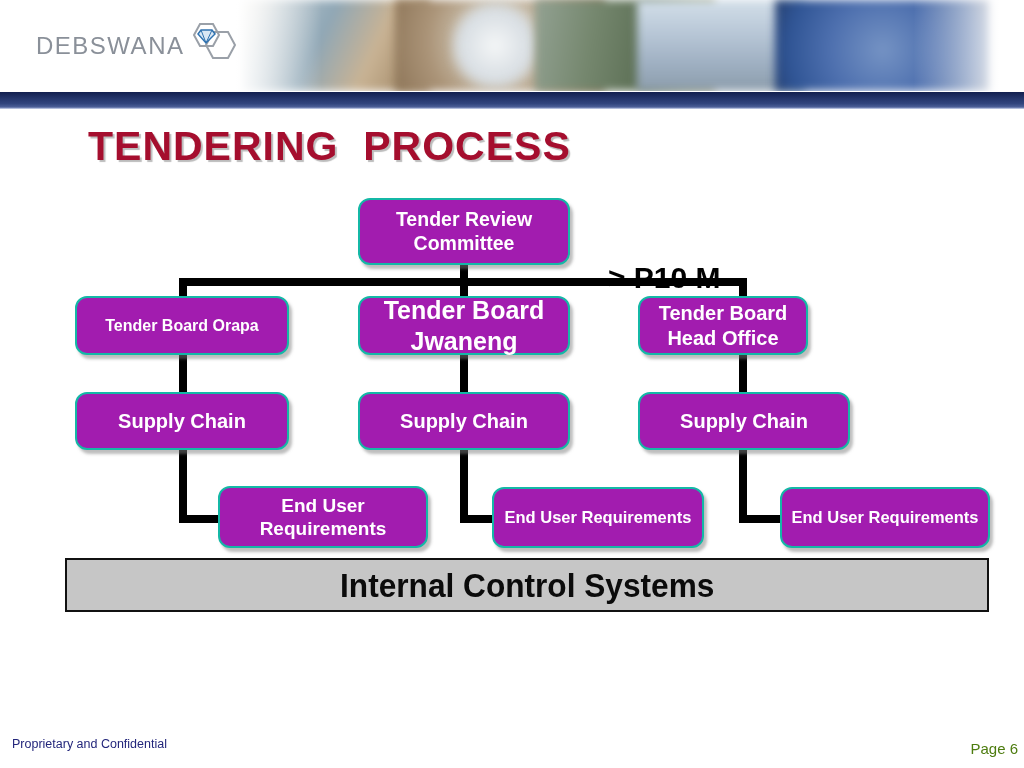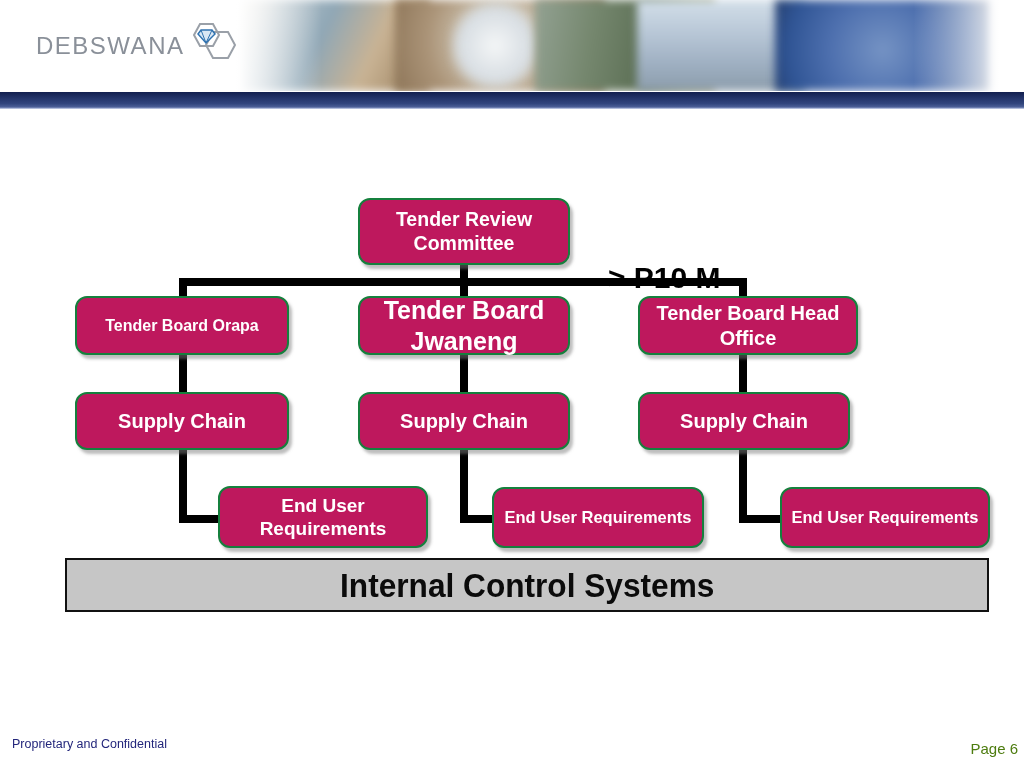--- a/index.html
+++ b/index.html
@@ -25,29 +25,29 @@
   .divider{position:absolute;left:0;top:92px;width:1024px;height:17px;
     background:linear-gradient(to bottom,#121f4e 0%,#24356b 38%,#31457d 68%,#4c5f97 88%,#94a3cc 96%,#ffffff 100%);}
   
   .title{
     position:absolute;left:88px;top:123px;margin:0;
     font-size:41px;font-weight:bold;color:#a50e2e;letter-spacing:1px;
     white-space:pre;text-shadow:2px 2px 1px #bcbcbc;
   }
   
   .node{
-    position:absolute;background:#be185d;border:2px solid #15803d;border-radius:12px;
+    position:absolute;background:#a21caf;border:2px solid #14b8a6;border-radius:12px;
     color:#ffffff;font-weight:bold;display:flex;align-items:center;justify-content:center;
     text-align:center;line-height:1.22;padding:20px 8px;box-sizing:border-box;
     box-shadow:3px 4px 3px rgba(125,125,125,.5);z-index:2;
   }
   #node-root{left:358px;top:198px;width:212px;height:67px;font-size:19.5px;}
   #node-b1{left:75px;top:296px;width:214px;height:59px;font-size:16px;}
   #node-b2{left:358px;top:296px;width:212px;height:59px;font-size:25px;}
-  #node-b3{left:638px;top:296px;width:220px;height:59px;font-size:20px;}
+  #node-b3{left:638px;top:296px;width:170px;height:59px;font-size:20px;}
   #node-s1{left:75px;top:392px;width:214px;height:58px;font-size:20px;}
   #node-s2{left:358px;top:392px;width:212px;height:58px;font-size:20px;}
   #node-s3{left:638px;top:392px;width:212px;height:58px;font-size:20px;}
   #node-e1{left:218px;top:486px;width:210px;height:62px;font-size:19px;}
   #node-e2{left:492px;top:487px;width:212px;height:61px;font-size:16.5px;}
   #node-e3{left:780px;top:487px;width:210px;height:61px;font-size:16.5px;}
   .conn{position:absolute;background:#000000;z-index:1;}
   .c-root-v{left:460px;top:262px;width:8px;height:22px;}
   .c-main-h{left:179px;top:278px;width:568px;height:8px;}
   .c1-v1{left:179px;top:280px;width:8px;height:20px;}
@@ -98,20 +98,21 @@
         <polygon points="27,14 42,14 49,27 42,40 27,40 20,27" fill="#ffffff" stroke="#9aa0a8" stroke-width="2"></polygon>
         <polygon points="14,6 27,6 33,17 27,28 14,28 8,17" fill="none" stroke="#9aa0a8" stroke-width="2"></polygon>
         <polygon points="15,12 26,12 29,16 20,25 12,16" fill="#d9e7f4" stroke="#2f72b0" stroke-width="1.5"></polygon>
         <line x1="15" y1="12" x2="20" y2="25" stroke="#2f72b0" stroke-width="1"></line>
         <line x1="26" y1="12" x2="20" y2="25" stroke="#2f72b0" stroke-width="1"></line>
       </svg>
     </div>
   </div>
   <div class="divider"></div>
 
+  <h1 class="title">TENDERING  PROCESS</h1>
 
   <div class="conn c-root-v"></div>
   <div class="conn c-main-h"></div>
   <div class="conn c1-v1"></div>
   <div class="conn c2-v1"></div>
   <div class="conn c3-v1"></div>
   <div class="conn c1-v2"></div>
   <div class="conn c2-v2"></div>
   <div class="conn c3-v2"></div>
   <div class="conn c1-v3"></div>

